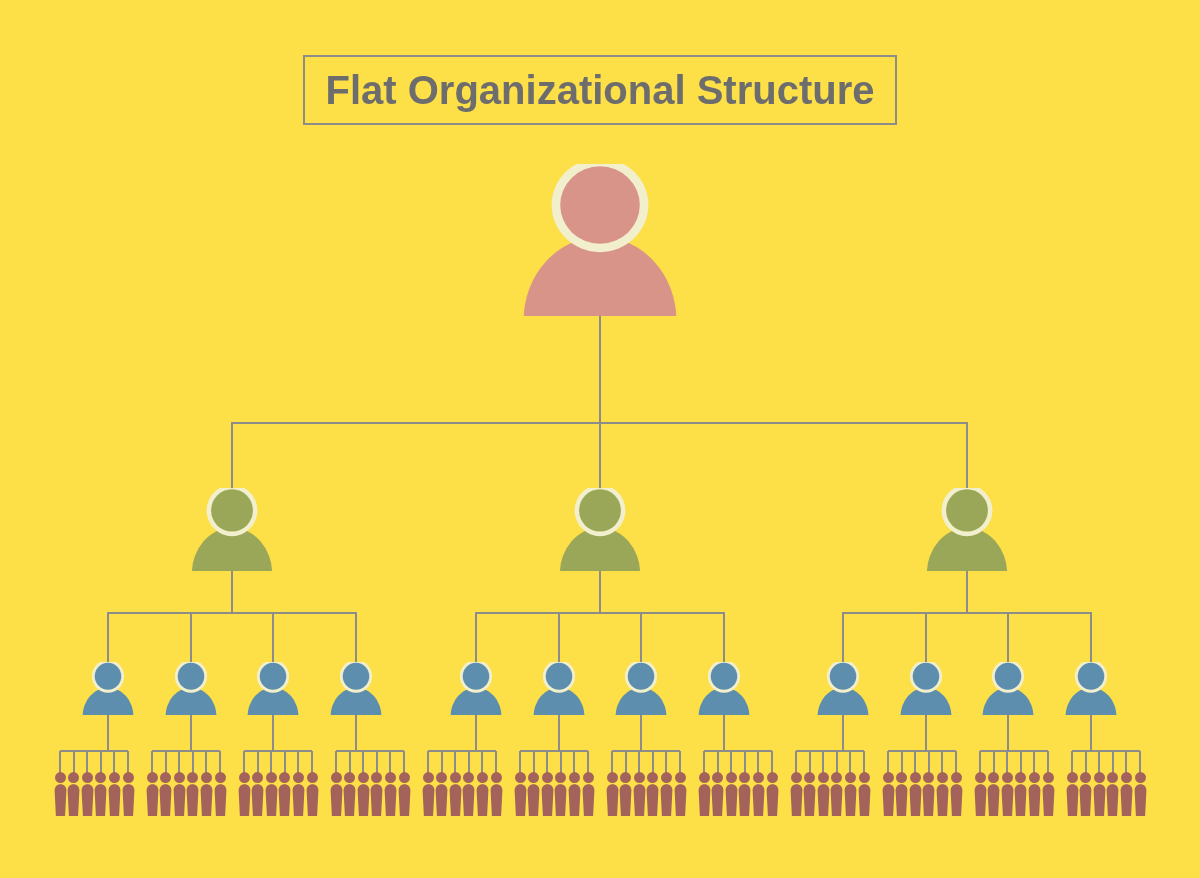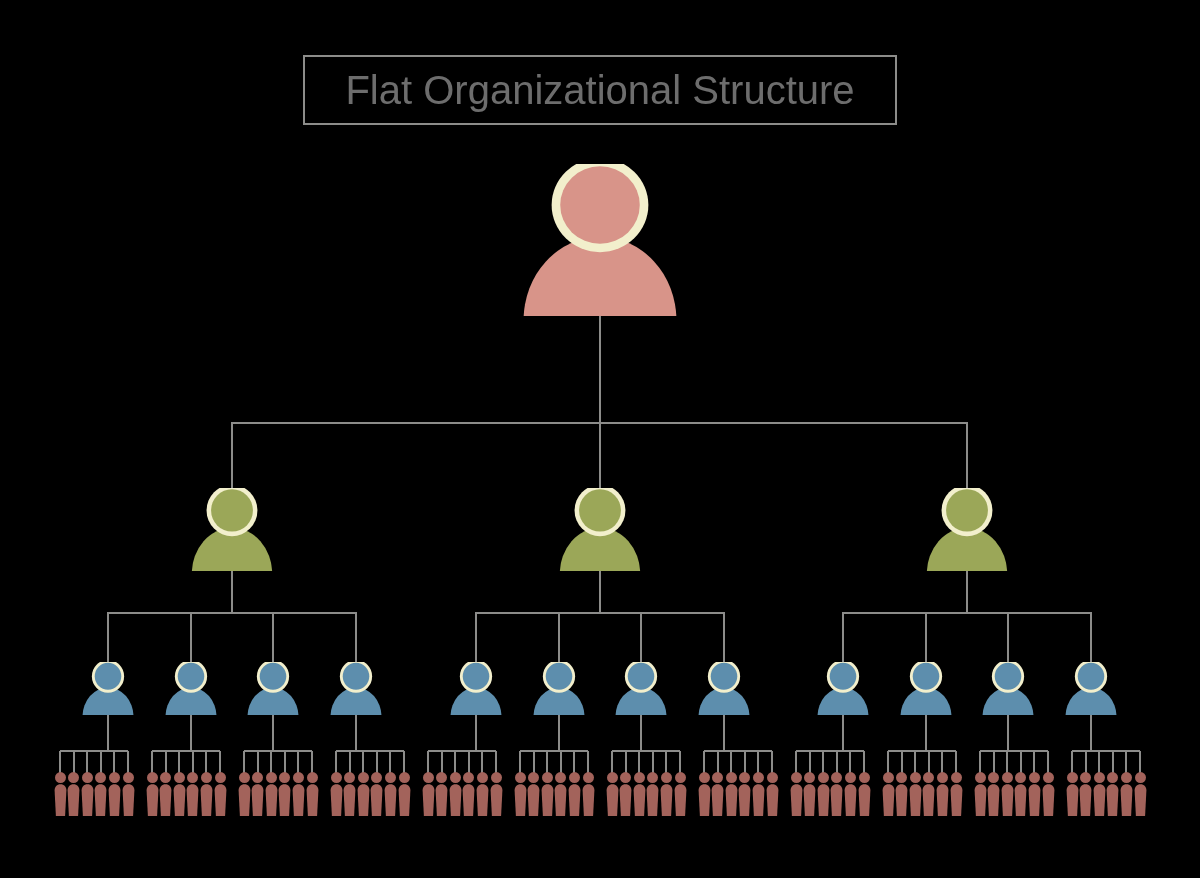--- a/index.html
+++ b/index.html
@@ -21,21 +21,21 @@
     letter-spacing:0px;
     color:#6d6d6d;
     white-space:nowrap;
   }
   .line{position:absolute;}
   .person{position:absolute;line-height:0;}
 </style>
 </head>
 <body>
 
-<div class="canvas" id="canvas" style="background: #000000;">
+<div class="canvas" id="canvas" style="background: #fde047; font-weight: bold;">
   <div class="title-box" id="titleBox" style="border-color: rgb(140, 140, 138);">
     <span class="title-text" id="titleText" style="color: rgb(109, 109, 109);">Flat Organizational Structure</span>
   </div>
   <div id="chart">
       <div class="line" style="left: 599px; top: 314px; width: 2px; height: 110px; background: rgb(140, 140, 138);"></div>
       <div class="line" style="left: 231px; top: 422px; width: 737px; height: 2px; background: rgb(140, 140, 138);"></div>
       <div class="line" style="left: 231px; top: 423px; width: 2px; height: 70px; background: rgb(140, 140, 138);"></div>
       <div class="line" style="left: 231px; top: 568px; width: 2px; height: 46px; background: rgb(140, 140, 138);"></div>
       <div class="person" style="left: 191px; top: 488px;"><svg width="82" height="83" viewBox="0 0 100 100" preserveAspectRatio="none">
           <ellipse cx="50" cy="103" rx="49" ry="55" fill="#9ba758"></ellipse>

